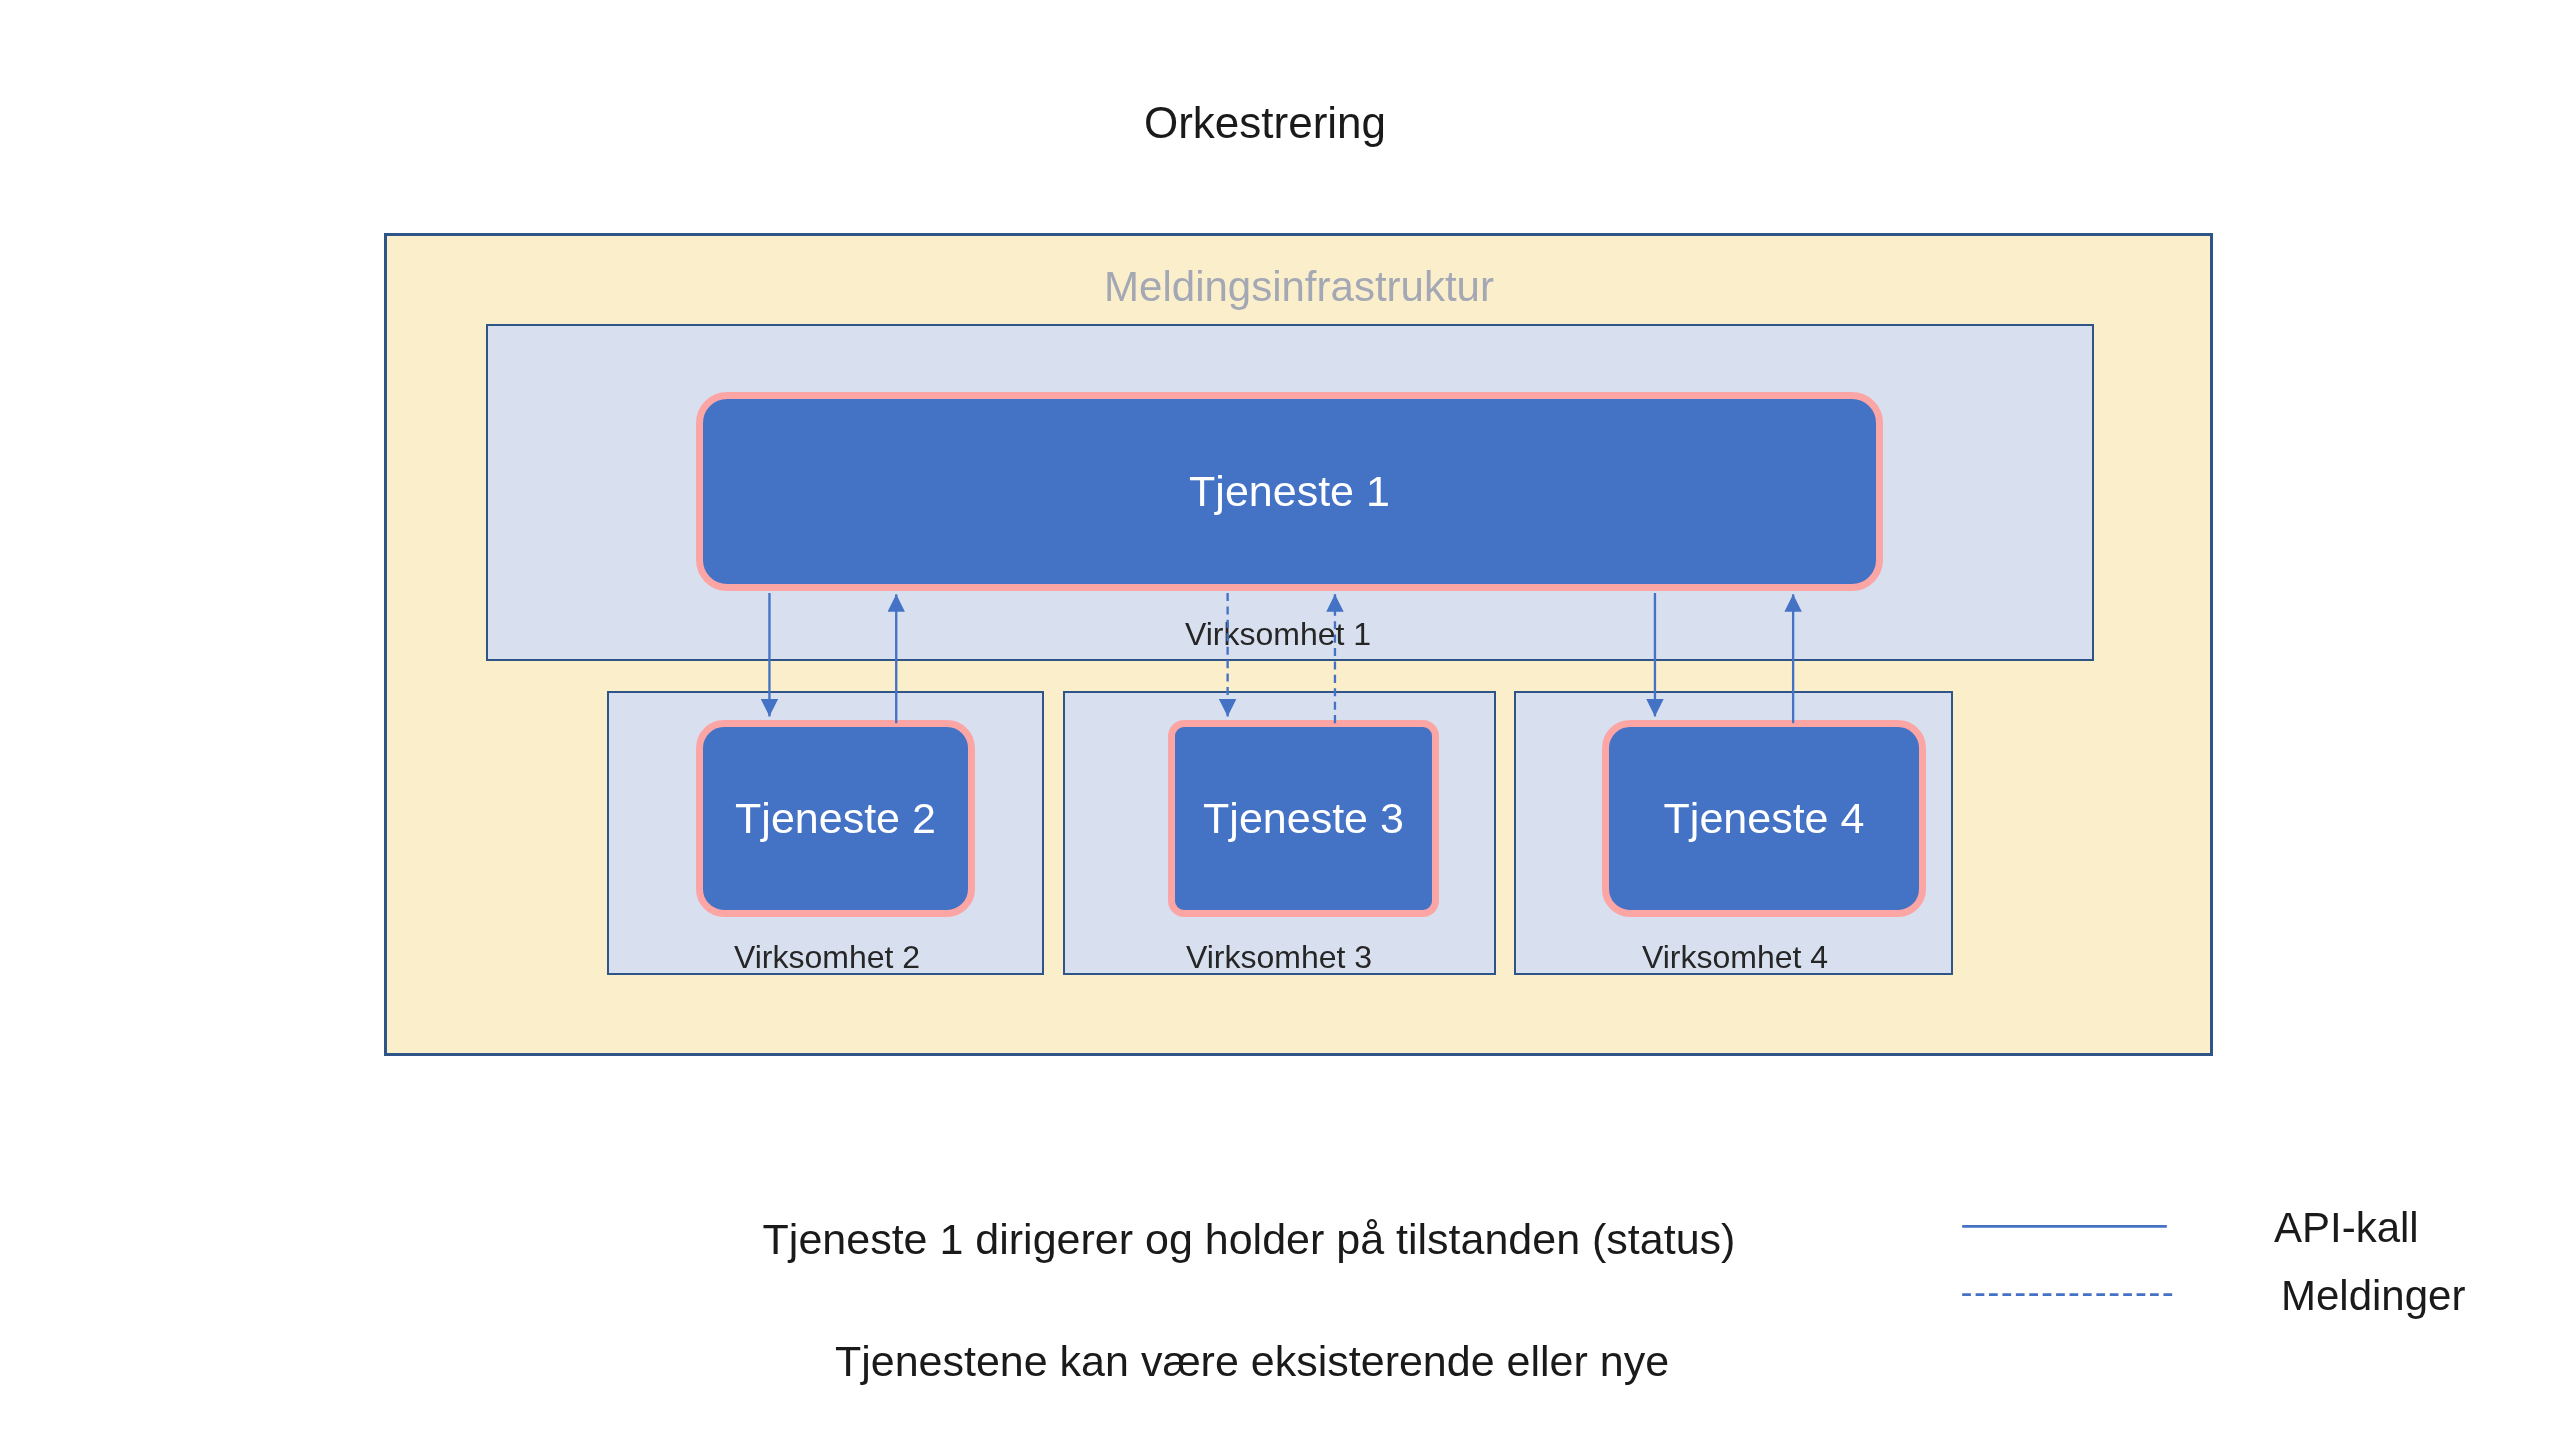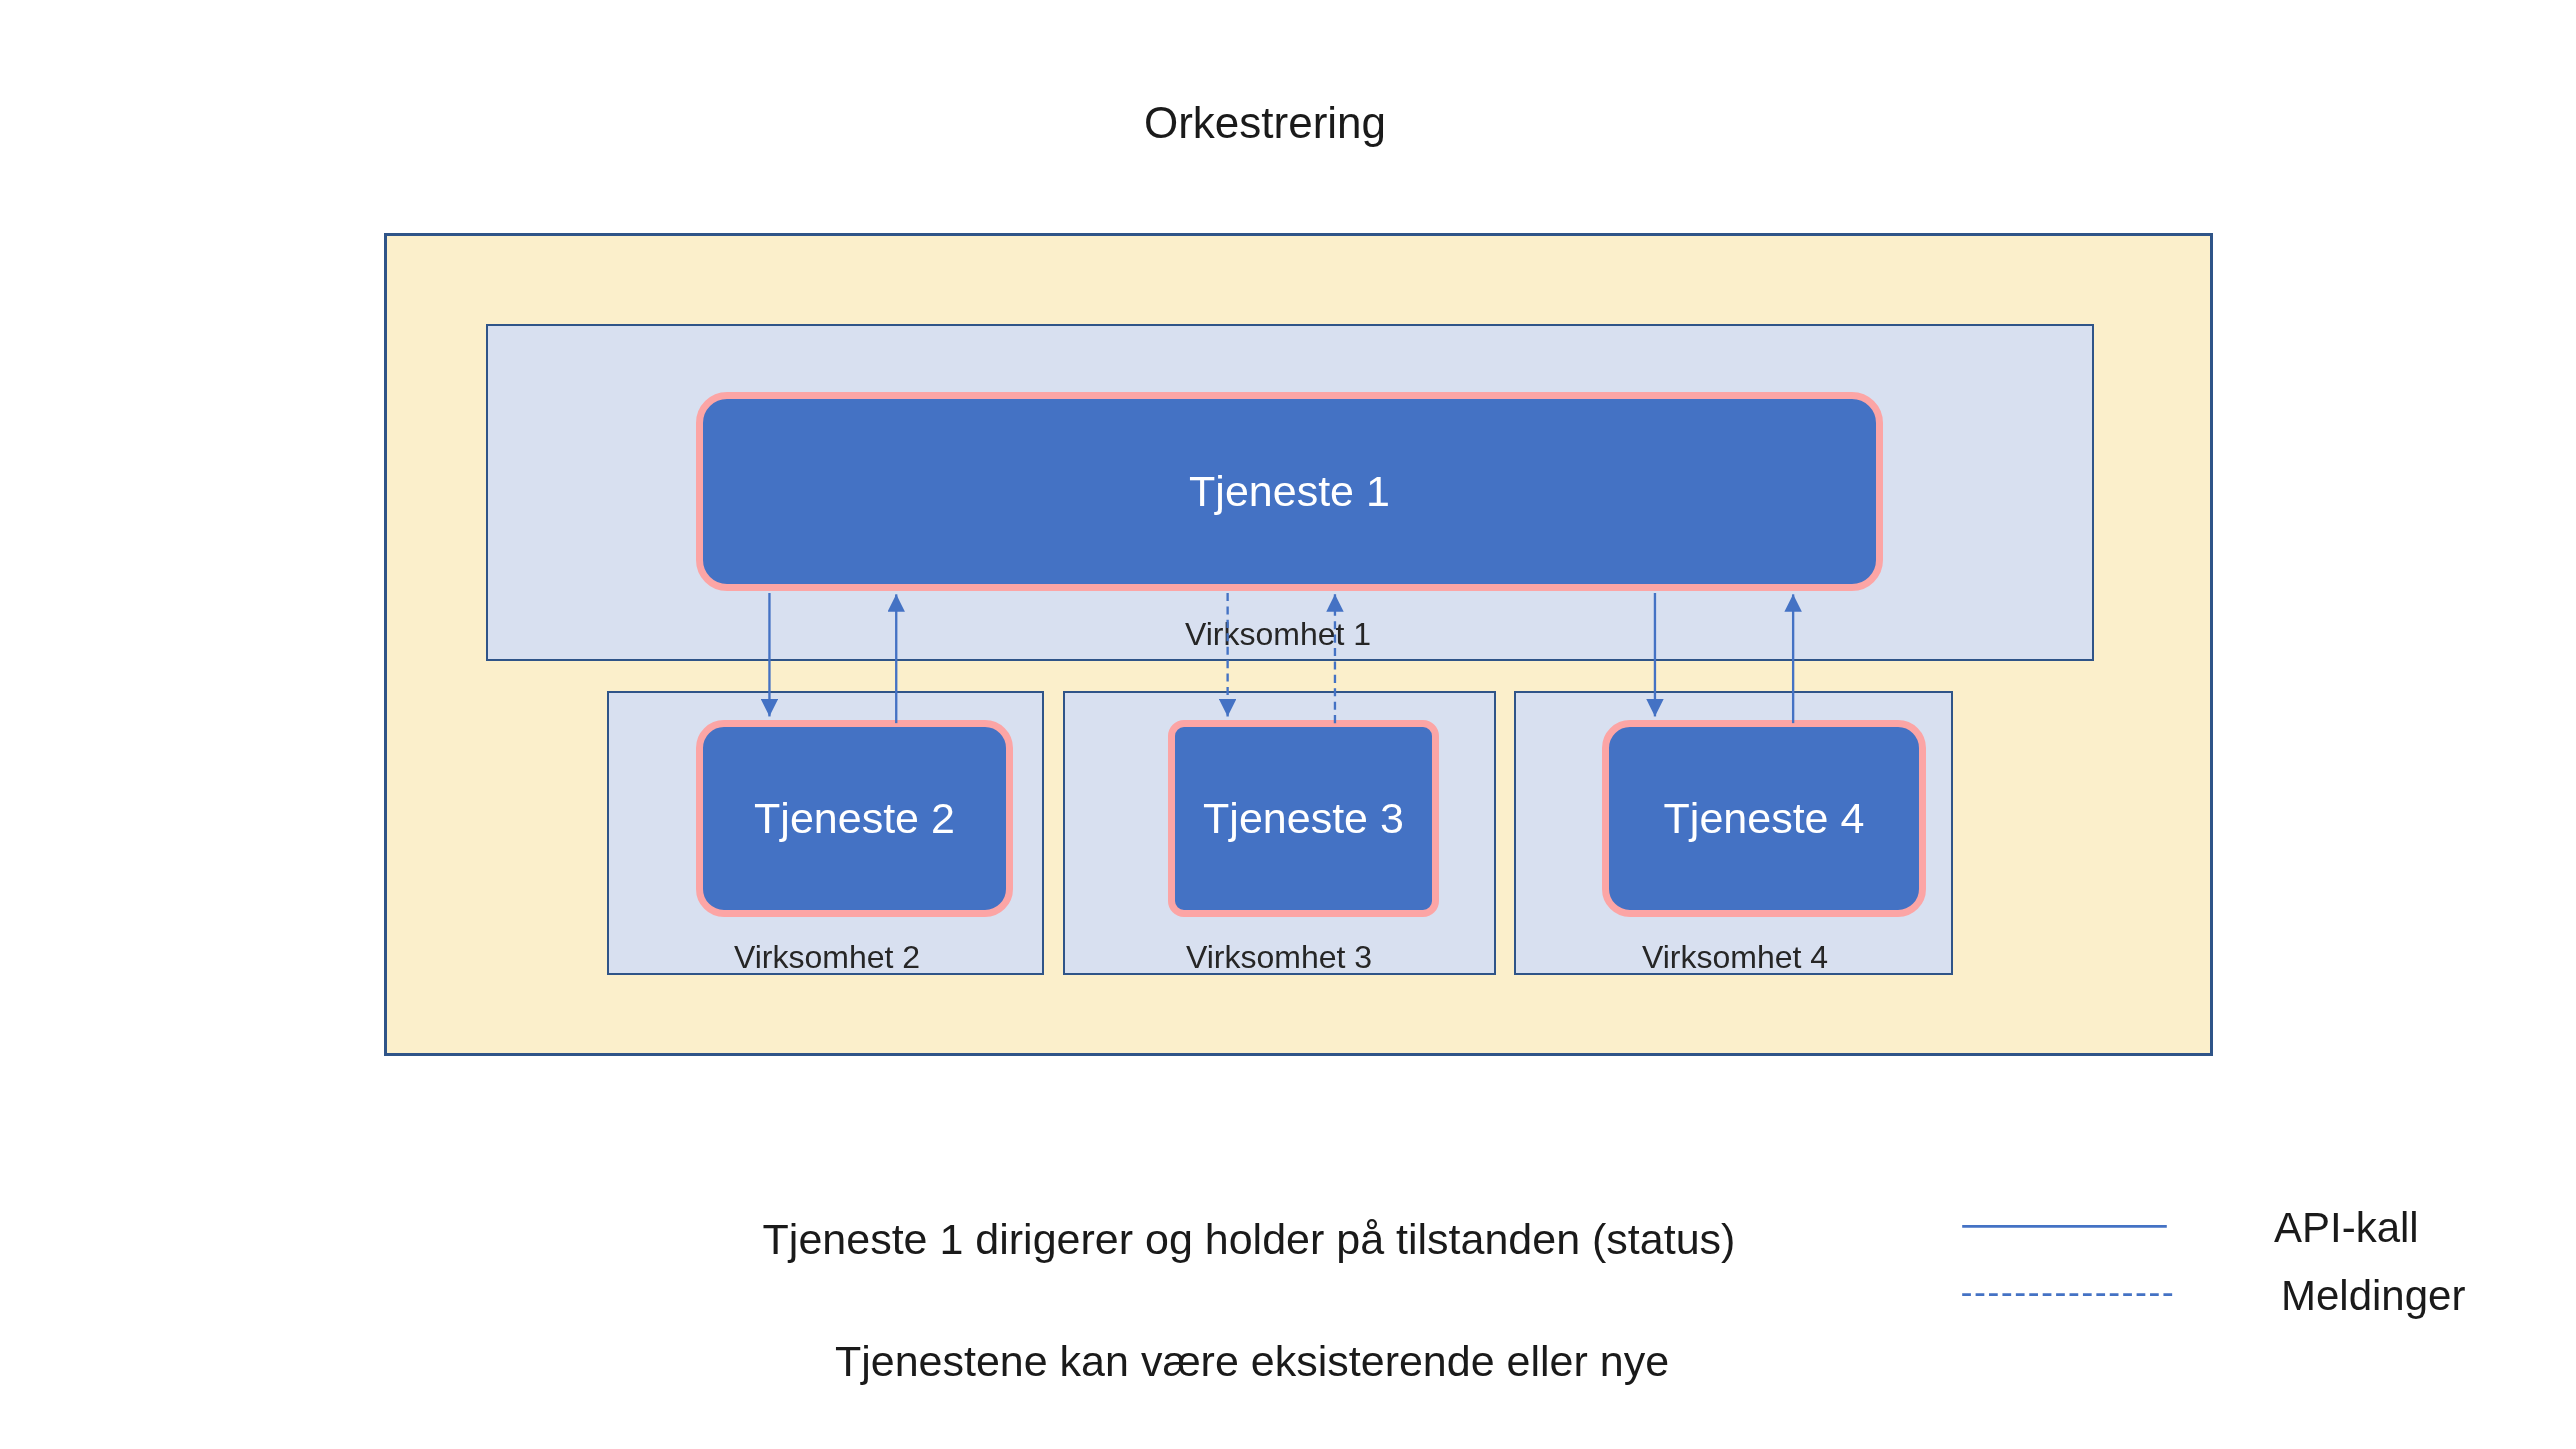--- a/index.html
+++ b/index.html
@@ -30,21 +30,21 @@
   .org1-panel { left: 486px; top: 324px; width: 1608px; height: 337px; }
   .org2-panel { left: 607px;  top: 691px; width: 437px; height: 284px; }
   .org3-panel { left: 1063px; top: 691px; width: 433px; height: 284px; }
   .org4-panel { left: 1514px; top: 691px; width: 439px; height: 284px; }
   .service-box {
     background: #4472C4; border: 7px solid #fca5a5; box-sizing: border-box;
     border-radius: 31px; display: flex; align-items: center; justify-content: center;
     color: #ffffff; font-size: 43px; white-space: nowrap;
   }
   .service1-box { left: 696px; top: 392px; width: 1187px; height: 199px; }
-  .service2-box { left: 696px; top: 720px; width: 317px; height: 197px; border-radius: 28px; }
+  .service2-box { left: 696px; top: 720px; width: 279px; height: 197px; border-radius: 28px; }
   .service3-box { left: 1168px; top: 720px; width: 271px; height: 197px; border-radius: 16px; }
   .service4-box { left: 1602px; top: 720px; width: 324px; height: 197px; border-radius: 28px; }
   .org-label {
     transform: translateX(-50%);
     font-size: 32px; line-height: 36px; color: #262626; white-space: nowrap;
   }
   .org1-label { left: 1278px; top: 616px; }
   .org2-label { left: 827px; top: 939px; }
   .org3-label { left: 1279px; top: 939px; }
   .org4-label { left: 1735px; top: 939px; }
@@ -62,20 +62,21 @@
   .legend-label-msg { left: 2281px; top: 1273px; }
 </style>
 </head>
 <body>
 
 <div class="canvas">
 
   <div class="abs page-title">Orkestrering</div>
 
   <div class="abs outer-panel"></div>
+  <div class="abs outer-panel-label">Meldingsinfrastruktur</div>
 
   <div class="abs org-panel org1-panel"></div>
   <div class="abs service-box service1-box">
     <span>Tjeneste 1</span>
   </div>
   <div class="abs org-label org1-label">Virksomhet 1</div>
 
   <div class="abs org-panel org2-panel"></div>
   <div class="abs org-panel org3-panel"></div>
   <div class="abs org-panel org4-panel"></div>

